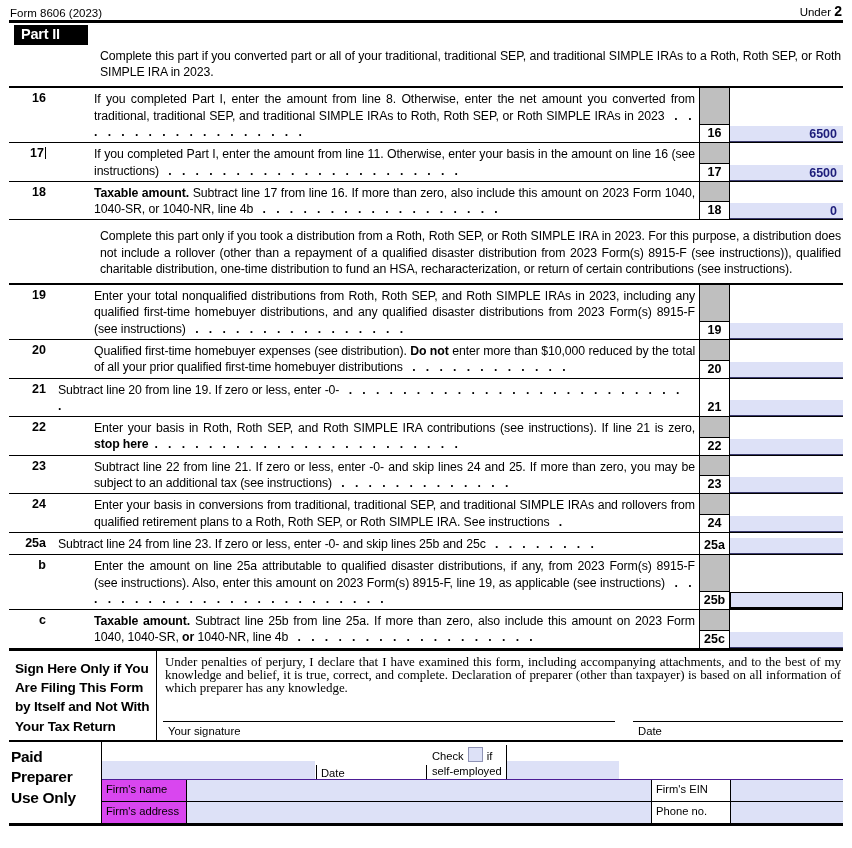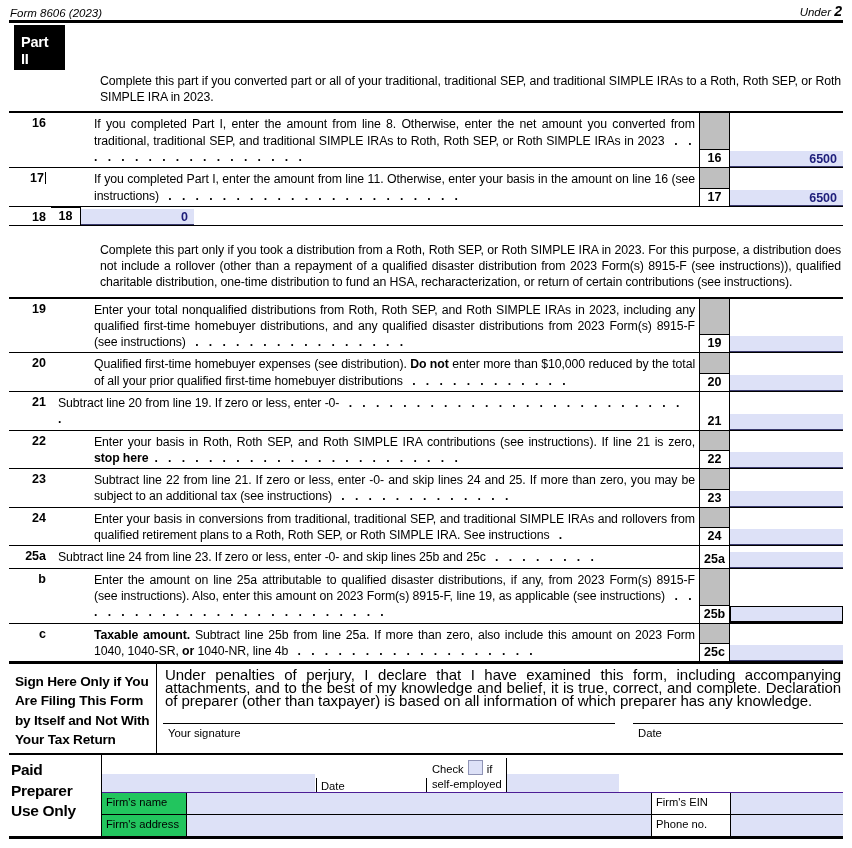--- a/index.html
+++ b/index.html
@@ -23,65 +23,64 @@
   }
 
   
   .pg-head {
     display: flex;
     justify-content: space-between;
     align-items: flex-end;
     height: 20px;
     padding: 0 1px 1px 1px;
     box-sizing: border-box;
-    font-style: italic;
   }
   .pg-head .left { font-size: 11.5px; }
   .pg-head .right { font-size: 11.5px; }
   .pg-head .right .pnum { font-size: 14px; font-weight: bold; }
 
   .rule-thick { border-top: 3px solid #000; }
   .rule-med { border-top: 2px solid #000; }
 
   
   .part-band {
     display: flex;
     align-items: flex-start;
     padding-top: 2px;
   }
   .part-tag {
     background: #000;
     color: #fff;
     font-weight: bold;
     font-size: 14.5px;
     line-height: 17px;
-    padding: 9px 7px 2px 7px;
+    padding: 1px 7px 2px 7px;
     margin-left: 5px;
-    width: 51px;
+    width: 74px;
     box-sizing: border-box;
     letter-spacing: -0.2px;
   }
   .part-title {
     margin-left: 12px;
     font-weight: bold;
     font-size: 14.2px;
     line-height: 17.5px;
     flex: 1;
     letter-spacing: -0.15px;
   }
   .part-note {
     font-size: 12.3px;
     line-height: 16.2px;
     margin-left: 91px;
     margin-top: 3px;
     margin-right: 2px;
     text-align: justify;
     letter-spacing: -0.1px;
   }
-  .part-note.p3 { margin-top: 16px; }
+  .part-note.p3 { margin-top: 8px; }
 
   .row {
     position: relative;
     display: flex;
     align-items: stretch;
     border-bottom: 1px solid #000;
   }
   .row:last-child { border-bottom: none; }
 
   .cell-no {
@@ -187,30 +186,31 @@
     letter-spacing: -0.2px;
   }
   .sign-right {
     flex: 1 1 auto;
     display: flex;
     flex-direction: column;
     padding-left: 6px;
     box-sizing: border-box;
   }
   .perjury {
-    font-size: 15px;
+    font-size: 13px;
     line-height: 13px;
     padding: 4px 2px 0 2px;
     text-align: justify;
     letter-spacing: -0.05px;
+    font-family: Liberation Serif, serif;
   }
   .sig-row {
     display: flex;
     margin-top: auto;
-    height: 30px;
+    height: 19px;
   }
   .sig-cell {
     border-top: 1px solid #000;
     font-size: 11.3px;
     padding: 3px 0 0 5px;
     box-sizing: border-box;
   }
   .sig-cell.sig { flex: 1 1 auto; margin-right: 18px; }
   .sig-cell.date { flex: 0 0 210px; width: 210px; }
 
@@ -276,21 +276,21 @@
     height: 21px;
   }
   .prep-r2 { border-bottom: 1px solid #000; }
   .plab {
     flex: 0 0 85px;
     width: 85px;
     font-size: 11.2px;
     padding: 3px 0 0 4px;
     box-sizing: border-box;
     border-right: 1px solid #000;
-    background: #22c55e;
+    background: #d946ef;
   }
   .pfill2 {
     flex: 1 1 auto;
     background: #dde1f7;
   }
   .plab-r {
     flex: 0 0 80px;
     width: 80px;
     font-size: 11.2px;
     padding: 3px 0 0 4px;
@@ -347,20 +347,23 @@
     <div class="cell-num">
       <span class="lbl">17</span>
     </div>
     <div class="cell-amt">
       <div class="fld">6500</div>
     </div>
   </div>
 
   <div class="row">
     <div class="cell-no">18</div>
+    <div class="cell-txt just">
+      <b>Taxable amount.</b><span> Subtract line 17 from line 16. If more than zero, also include this amount on 2023 Form 1040, 1040-SR, or 1040-NR, line 4b </span><span class="leader">. . . . . . . . . . . . . . . . . .</span>
+    </div>
     <div class="cell-num">
       <span class="lbl">18</span>
     </div>
     <div class="cell-amt">
       <div class="fld">0</div>
     </div>
   </div>
 
   <div class="part-note p3">Complete this part only if you took a distribution from a Roth, Roth SEP, or Roth SIMPLE IRA in 2023. For this purpose, a distribution does not include a rollover (other than a repayment of a qualified disaster distribution from 2023 Form(s) 8915-F (see instructions)), qualified charitable distribution, one-time distribution to fund an HSA, recharacterization, or return of certain contributions (see instructions).</div>
 

